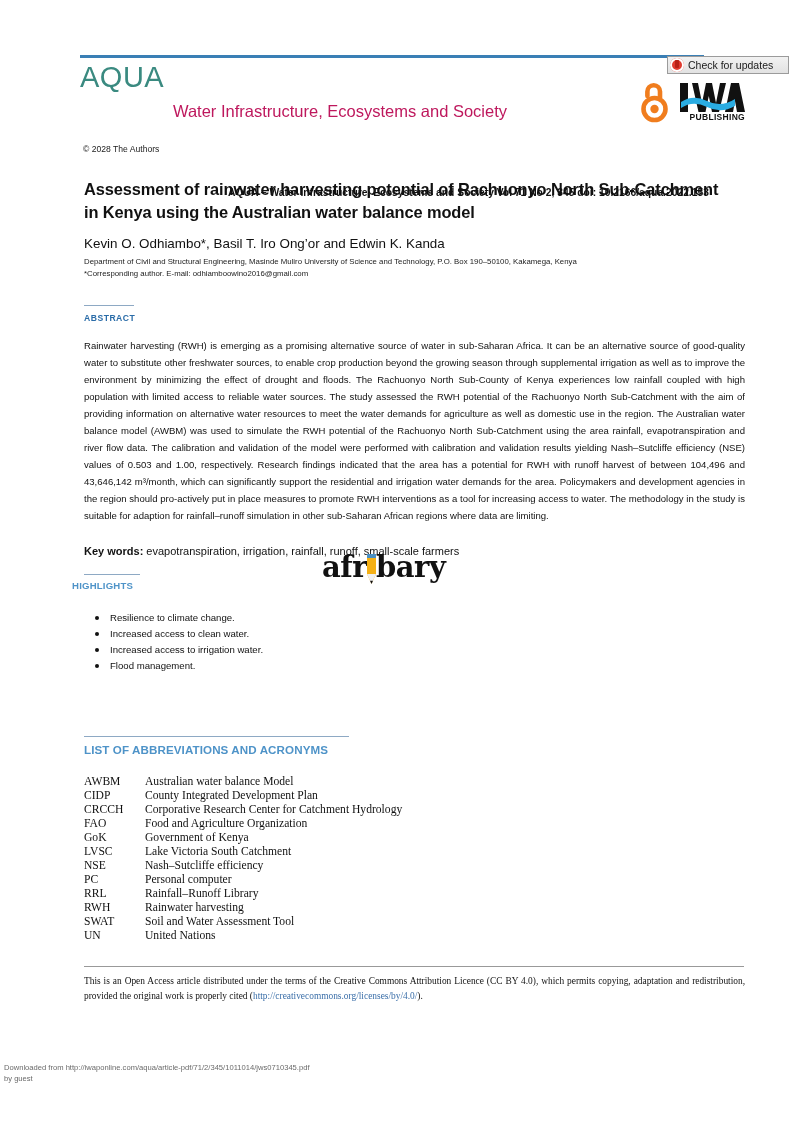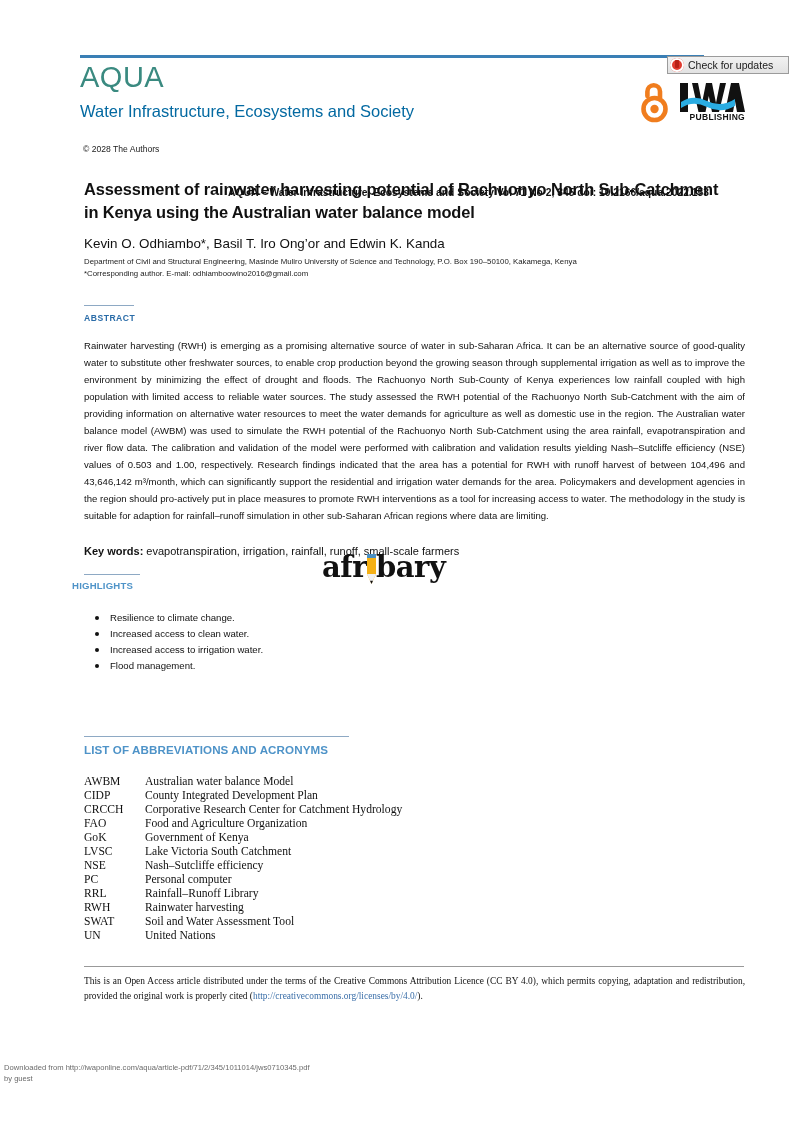--- a/index.html
+++ b/index.html
@@ -42,22 +42,23 @@
   .masthead-title {
     font-size: 29px;
     letter-spacing: 0.5px;
     color: #3a8a80;
     font-weight: 400;
     line-height: 1.05;
   }
   .masthead-sub {
     margin-top: 10px;
     font-size: 16.5px;
-    color: #0369a1;
+    color: #be185d;
     font-weight: 400;
+    text-align: center;
   }
 
   
   .crossmark {
     position: absolute;
     left: 667px;
     top: 56px;
     width: 122px;
     height: 18px;
     background: linear-gradient(to bottom, #f2f2f2, #e2e2e2);

